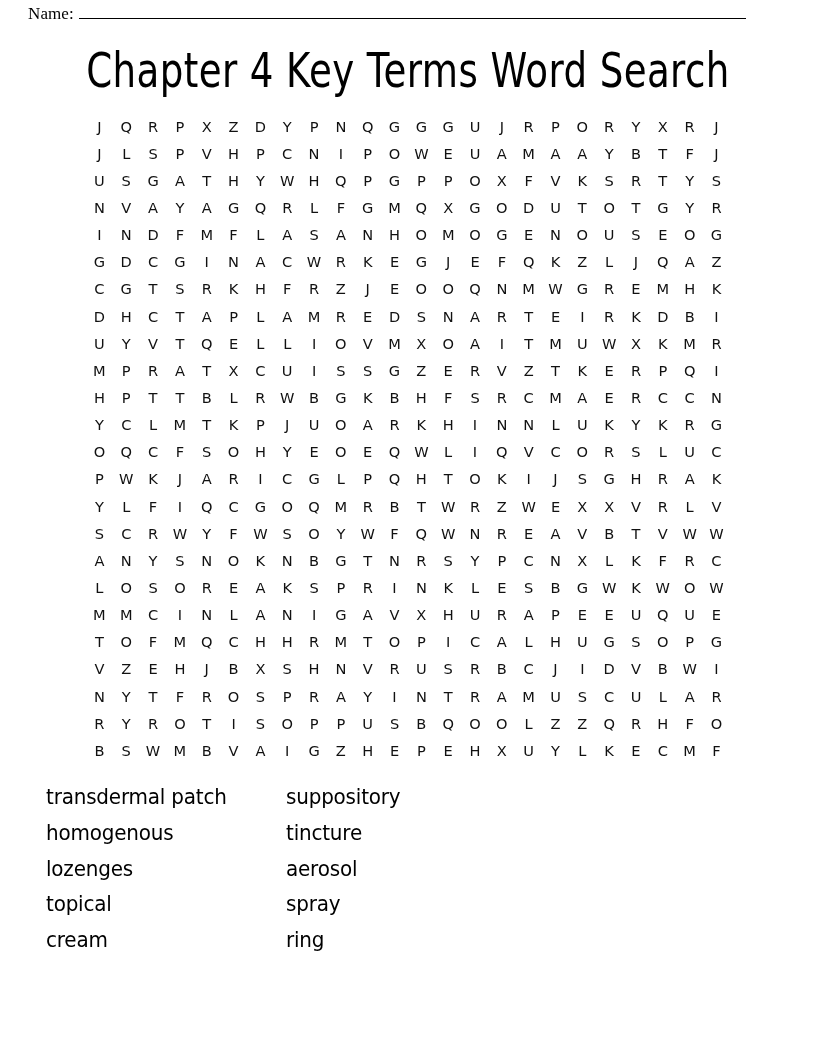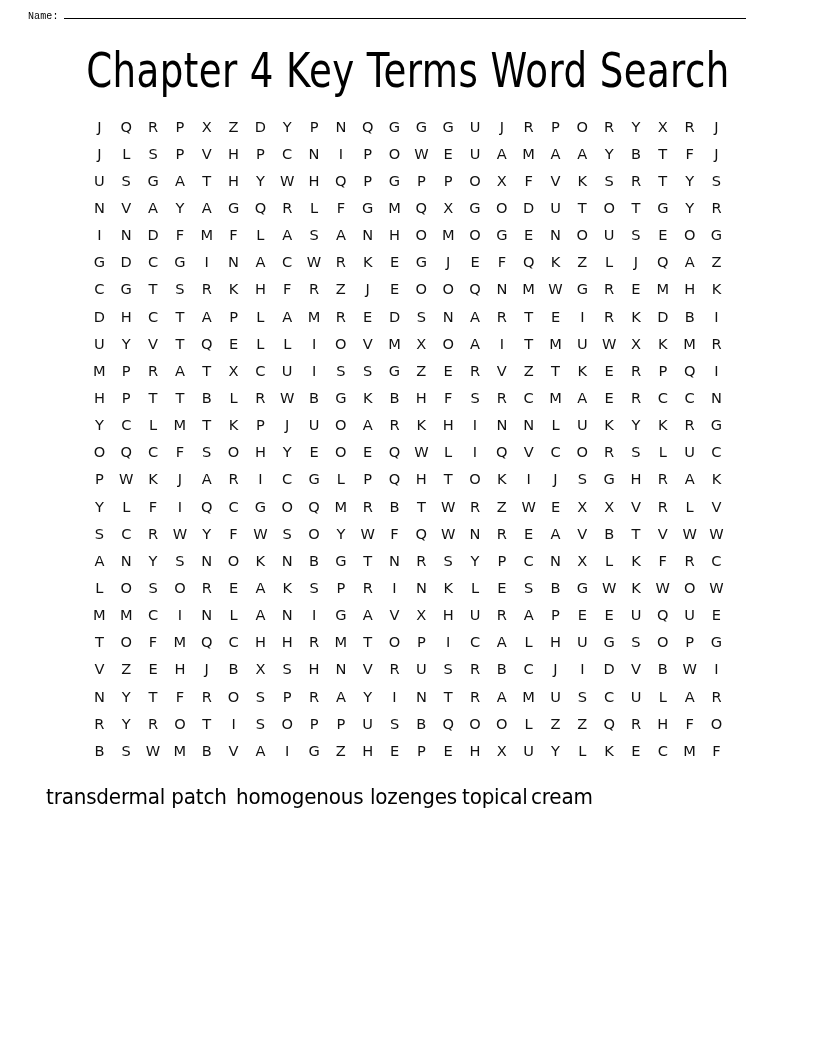--- a/index.html
+++ b/index.html
@@ -19,22 +19,22 @@
   
   .name-row {
     position: absolute;
     top: 4px;
     left: 28px;
     right: 70px;
     display: flex;
     align-items: baseline;
   }
   .name-label {
-    font-family: Liberation Mono, monospace;
-    font-size: 10px;
+    font-family: Liberation Serif, serif;
+    font-size: 17px;
     line-height: 18px;
     white-space: nowrap;
     letter-spacing: 0.1px;
   }
   .name-blank {
     flex: 1 1 auto;
     margin-left: 5px;
     border-bottom: 1.6px solid #000;
     height: 14px;
   }
@@ -80,21 +80,21 @@
   
   .wordlist {
     position: absolute;
     top: 780px;
     left: 46px;
     width: 740px;
     display: flex;
   }
   .word-col {
     display: flex;
-    flex-direction: row;
+    flex-direction: column;
   }
   .word-col.c1 { width: 240px; }
   .word-col.c2 { width: 240px; }
   .word-col.c3 { width: 240px; }
   .word {
     font-family: "DejaVu Sans", sans-serif;
     font-size: 21px;
     line-height: 35.8px;
     height: 35.8px;
     letter-spacing: -0.2px;
@@ -741,13 +741,20 @@
   </div>
 
 <div class="wordlist">
     <div class="word-col c1">
       <div class="word">transdermal patch</div>
       <div class="word">homogenous</div>
       <div class="word">lozenges</div>
       <div class="word">topical</div>
       <div class="word">cream</div>
     </div>
+    <div class="word-col c3">
+      <div class="word">suppository</div>
+      <div class="word">tincture</div>
+      <div class="word">aerosol</div>
+      <div class="word">spray</div>
+      <div class="word">ring</div>
+    </div>
   </div>
 
 </body></html>

